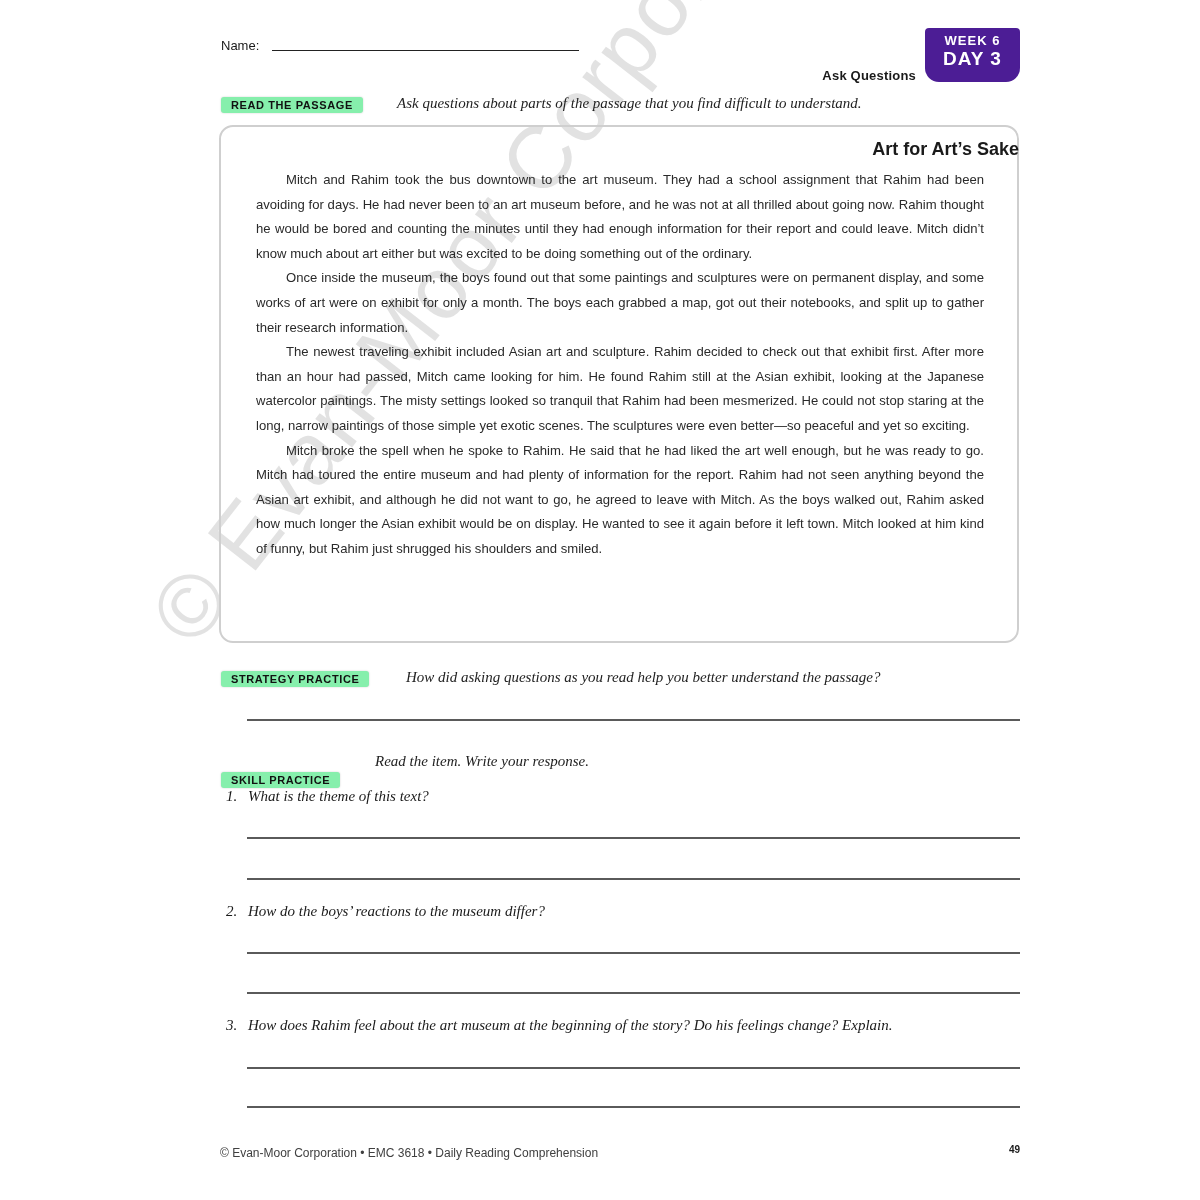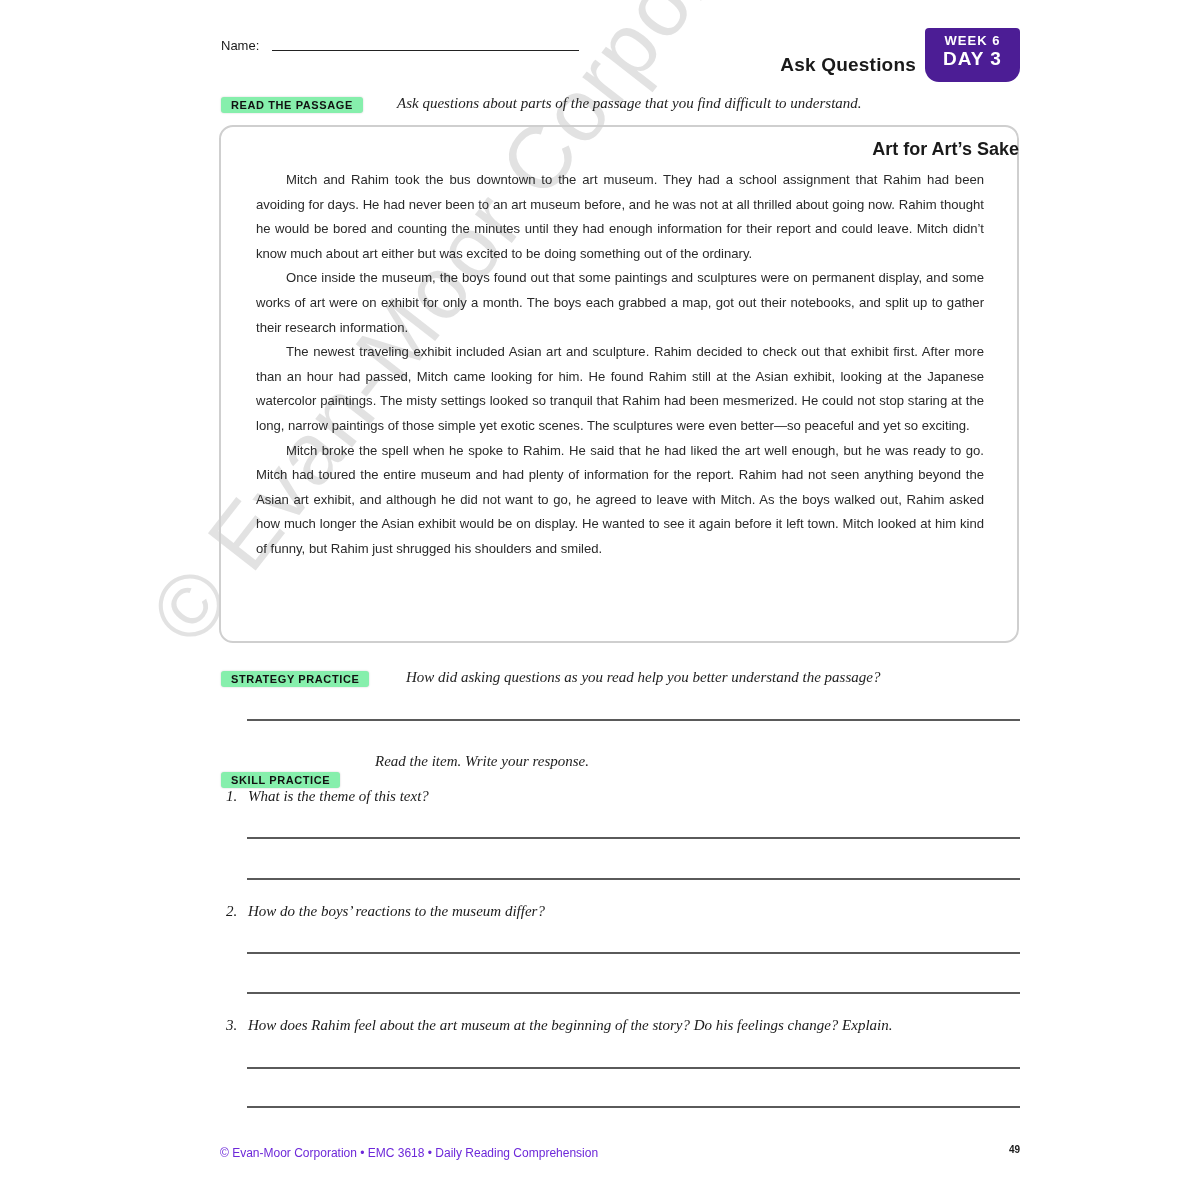--- a/index.html
+++ b/index.html
@@ -4,21 +4,21 @@
 <style>
   html, body { margin: 0; padding: 0; background: #ffffff; }
   body { width: 1200px; height: 1200px; position: relative; overflow: hidden; color: #1a1a1a; }
   .abs { position: absolute; }
   .sans { font-family: "Liberation Sans", "DejaVu Sans", sans-serif; }
   .serif { font-family: "Liberation Serif", "DejaVu Serif", serif; font-style: italic; }
 
   #name-label { left: 221px; top: 38px; font-size: 13px; }
   #name-line { left: 272px; top: 50px; width: 307px; height: 0; border-top: 1.5px solid #222; }
 
-  #skill-heading { left: 700px; top: 54px; width: 216px; text-align: right; font-size: 19px; font-weight: bold; letter-spacing: 0.2px; }
+  #skill-heading { left: 700px; top: 68px; width: 216px; text-align: right; font-size: 13px; font-weight: bold; letter-spacing: 0.2px; }
 
   #badge { left: 925px; top: 28px; width: 95px; height: 54px; background: #4c1d95; border-radius: 4px 4px 14px 14px; color: #fff; text-align: center; font-weight: bold; }
   #badge-week { display: block; font-size: 13px; margin-top: 6px; letter-spacing: 1px; line-height: 14px; }
   #badge-day { display: block; font-size: 19px; line-height: 22px; letter-spacing: 1px; }
 
   .pill { background: #86efac; border-radius: 3px; font-size: 11px; font-weight: bold; letter-spacing: 0.6px; padding: 2px 10px 2px 10px; color: #111; box-shadow: 0 0 2px #ccc; white-space: nowrap; }
   .instr { font-size: 15px; color: #222; white-space: nowrap; }
 
   #read-pill { left: 221px; top: 97px; }
   #read-instr { left: 397px; top: 95px; }
@@ -32,21 +32,21 @@
   #strategy-instr { left: 406px; top: 669px; }
 
   .answer-line { left: 247px; width: 773px; height: 0; border-top: 2px solid #5a5a5a; }
 
   #skillp-pill { left: 221px; top: 755px; margin-top: 17px; }
   #skillp-instr { left: 375px; top: 753px; }
 
   .q-num { left: 226px; font-size: 15px; }
   .q-text { left: 248px; font-size: 15px; white-space: nowrap; }
 
-  #footer-left { left: 220px; top: 1146px; font-size: 12px; color: #6d28d9; }
+  #footer-left { left: 220px; top: 1146px; font-size: 12px; color: #404040; }
   #footer-page { left: 990px; top: 1144px; width: 30px; text-align: right; font-size: 10px; font-weight: bold; }
 
   #watermark { left: 130px; top: 600px; transform-origin: 0 0; transform: rotate(-52deg); font-size: 88px; color: rgba(150,150,150,0.28); white-space: nowrap; pointer-events: none; letter-spacing: 2px; }
 </style>
 </head>
 <body>
 
 <div id="watermark" class="abs sans">© Evan-Moor Corporation.</div>
 
 <div id="name-label" class="abs sans">Name:</div>

